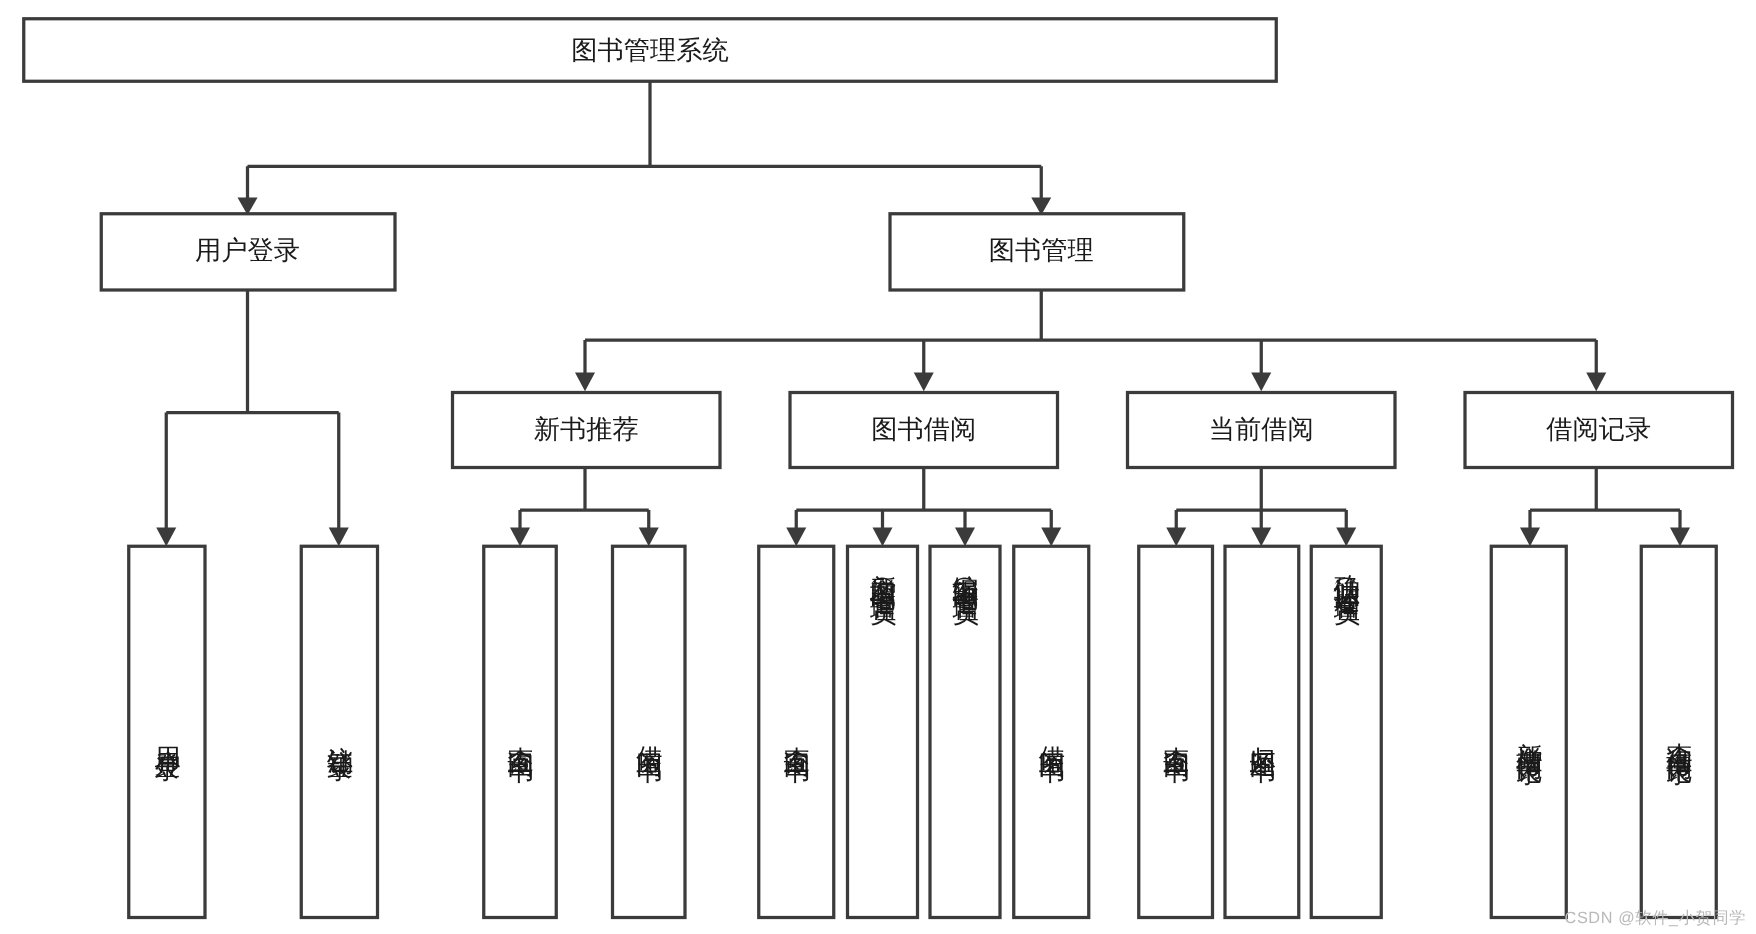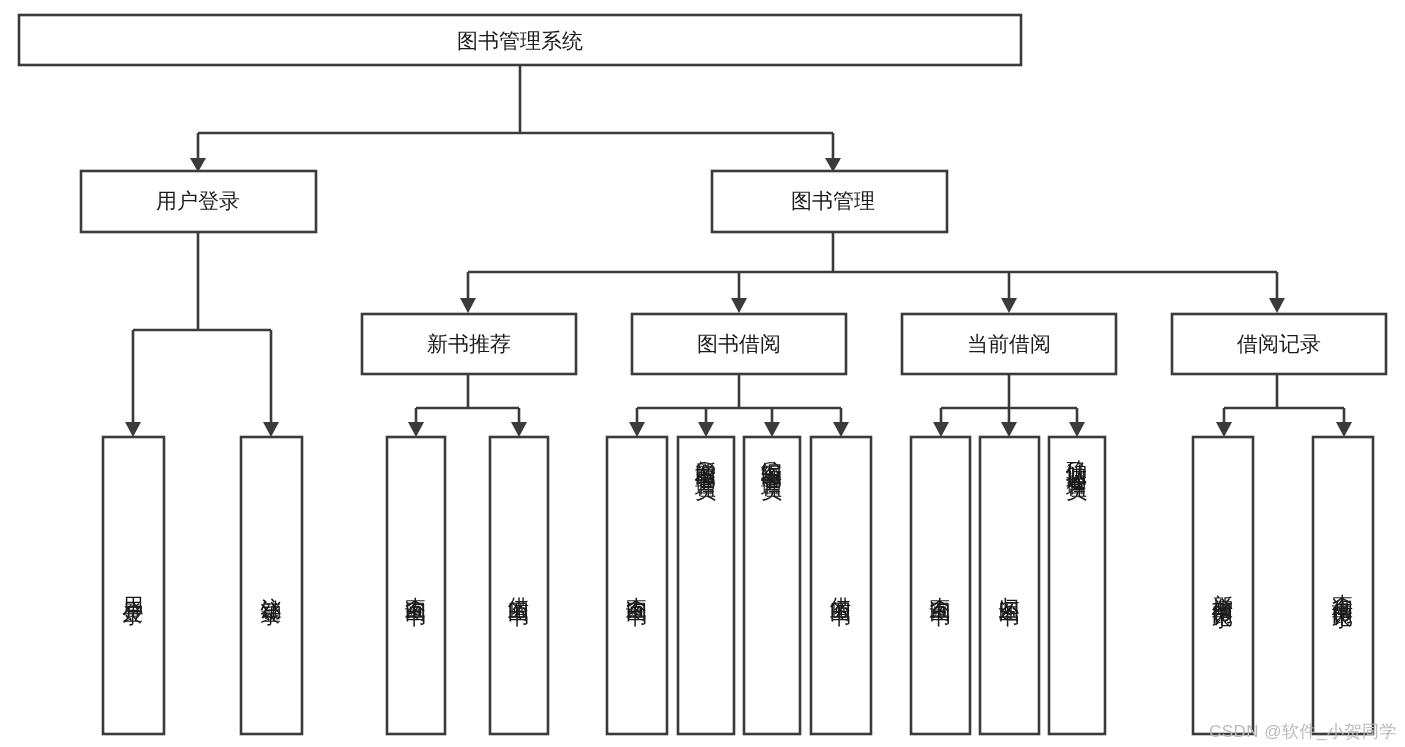--- a/index.html
+++ b/index.html
@@ -67,21 +67,21 @@
     line-height: 1.0;
     color: #1a1a1a;
     letter-spacing: 3px;
     white-space: nowrap;
   }
   .watermark {
     position: absolute;
     right: 8px;
     bottom: 4px;
     font-family: "Liberation Sans", "DejaVu Sans", sans-serif;
-    font-size: 17px;
+    font-size: 13px;
     color: #b9b9b9;
     letter-spacing: 0.5px;
     white-space: nowrap;
   }
 </style>
 </head>
 <body>
 
 <div id="diagram-root">
 

